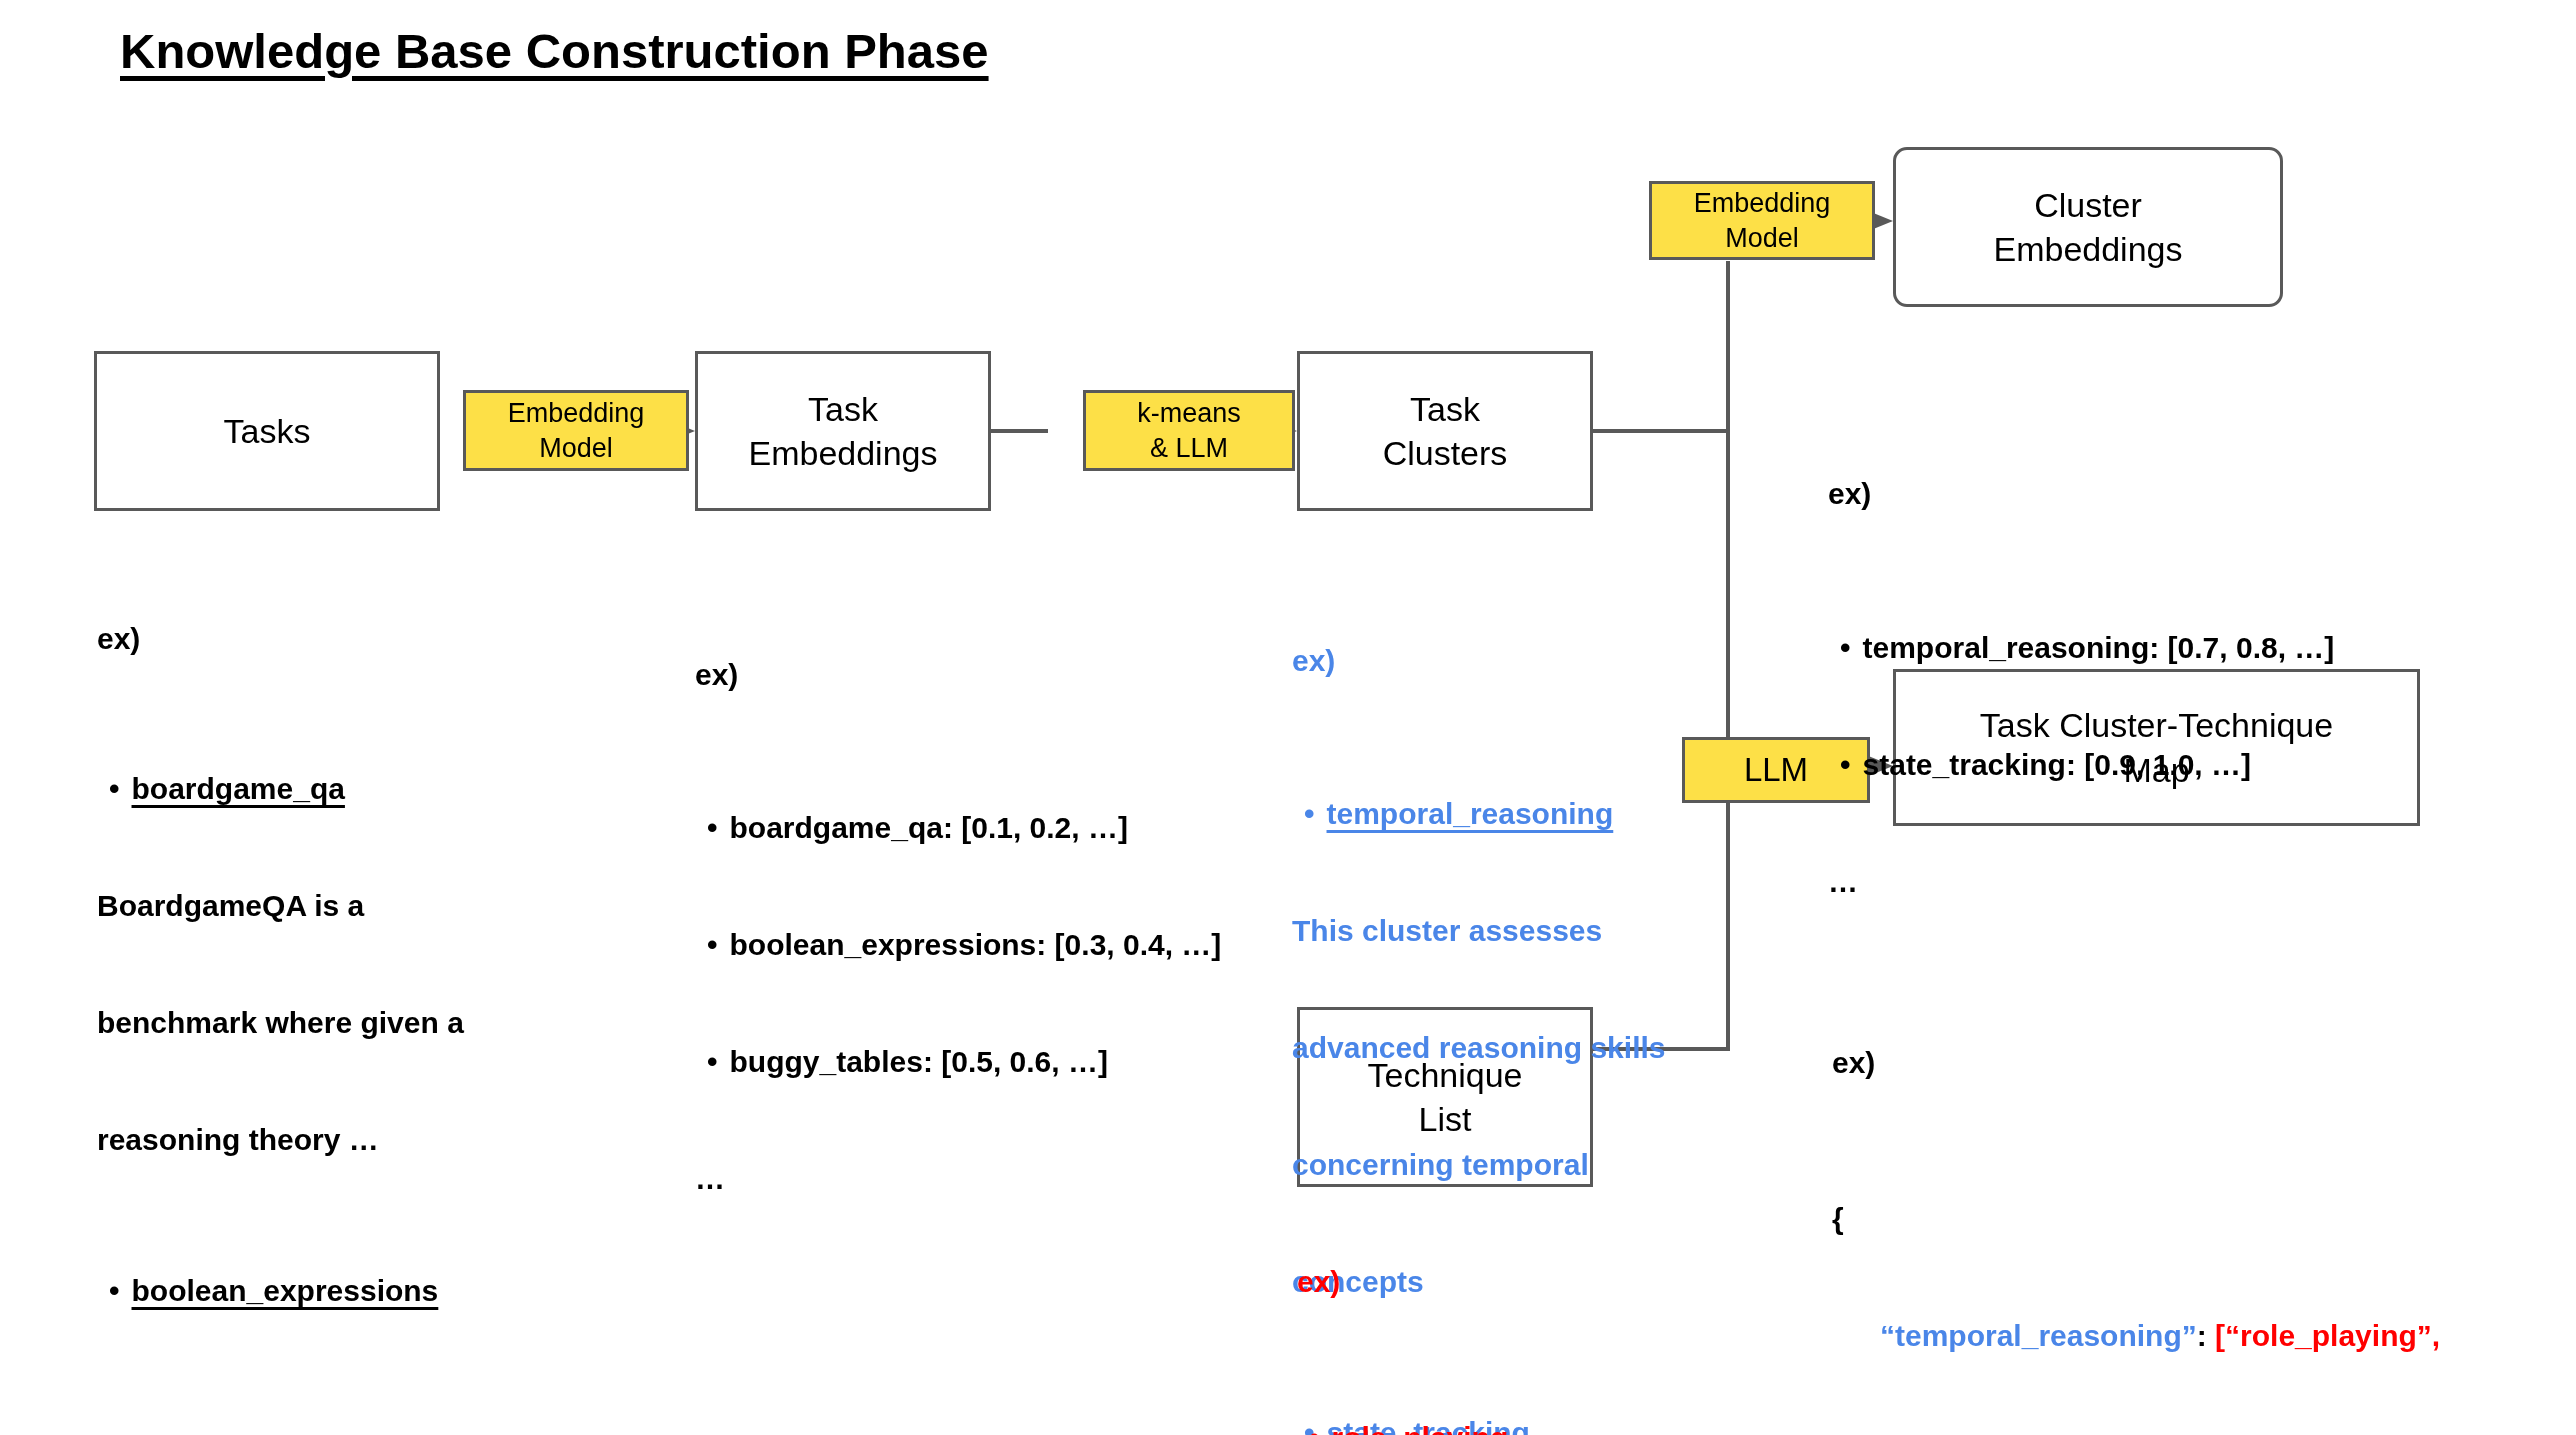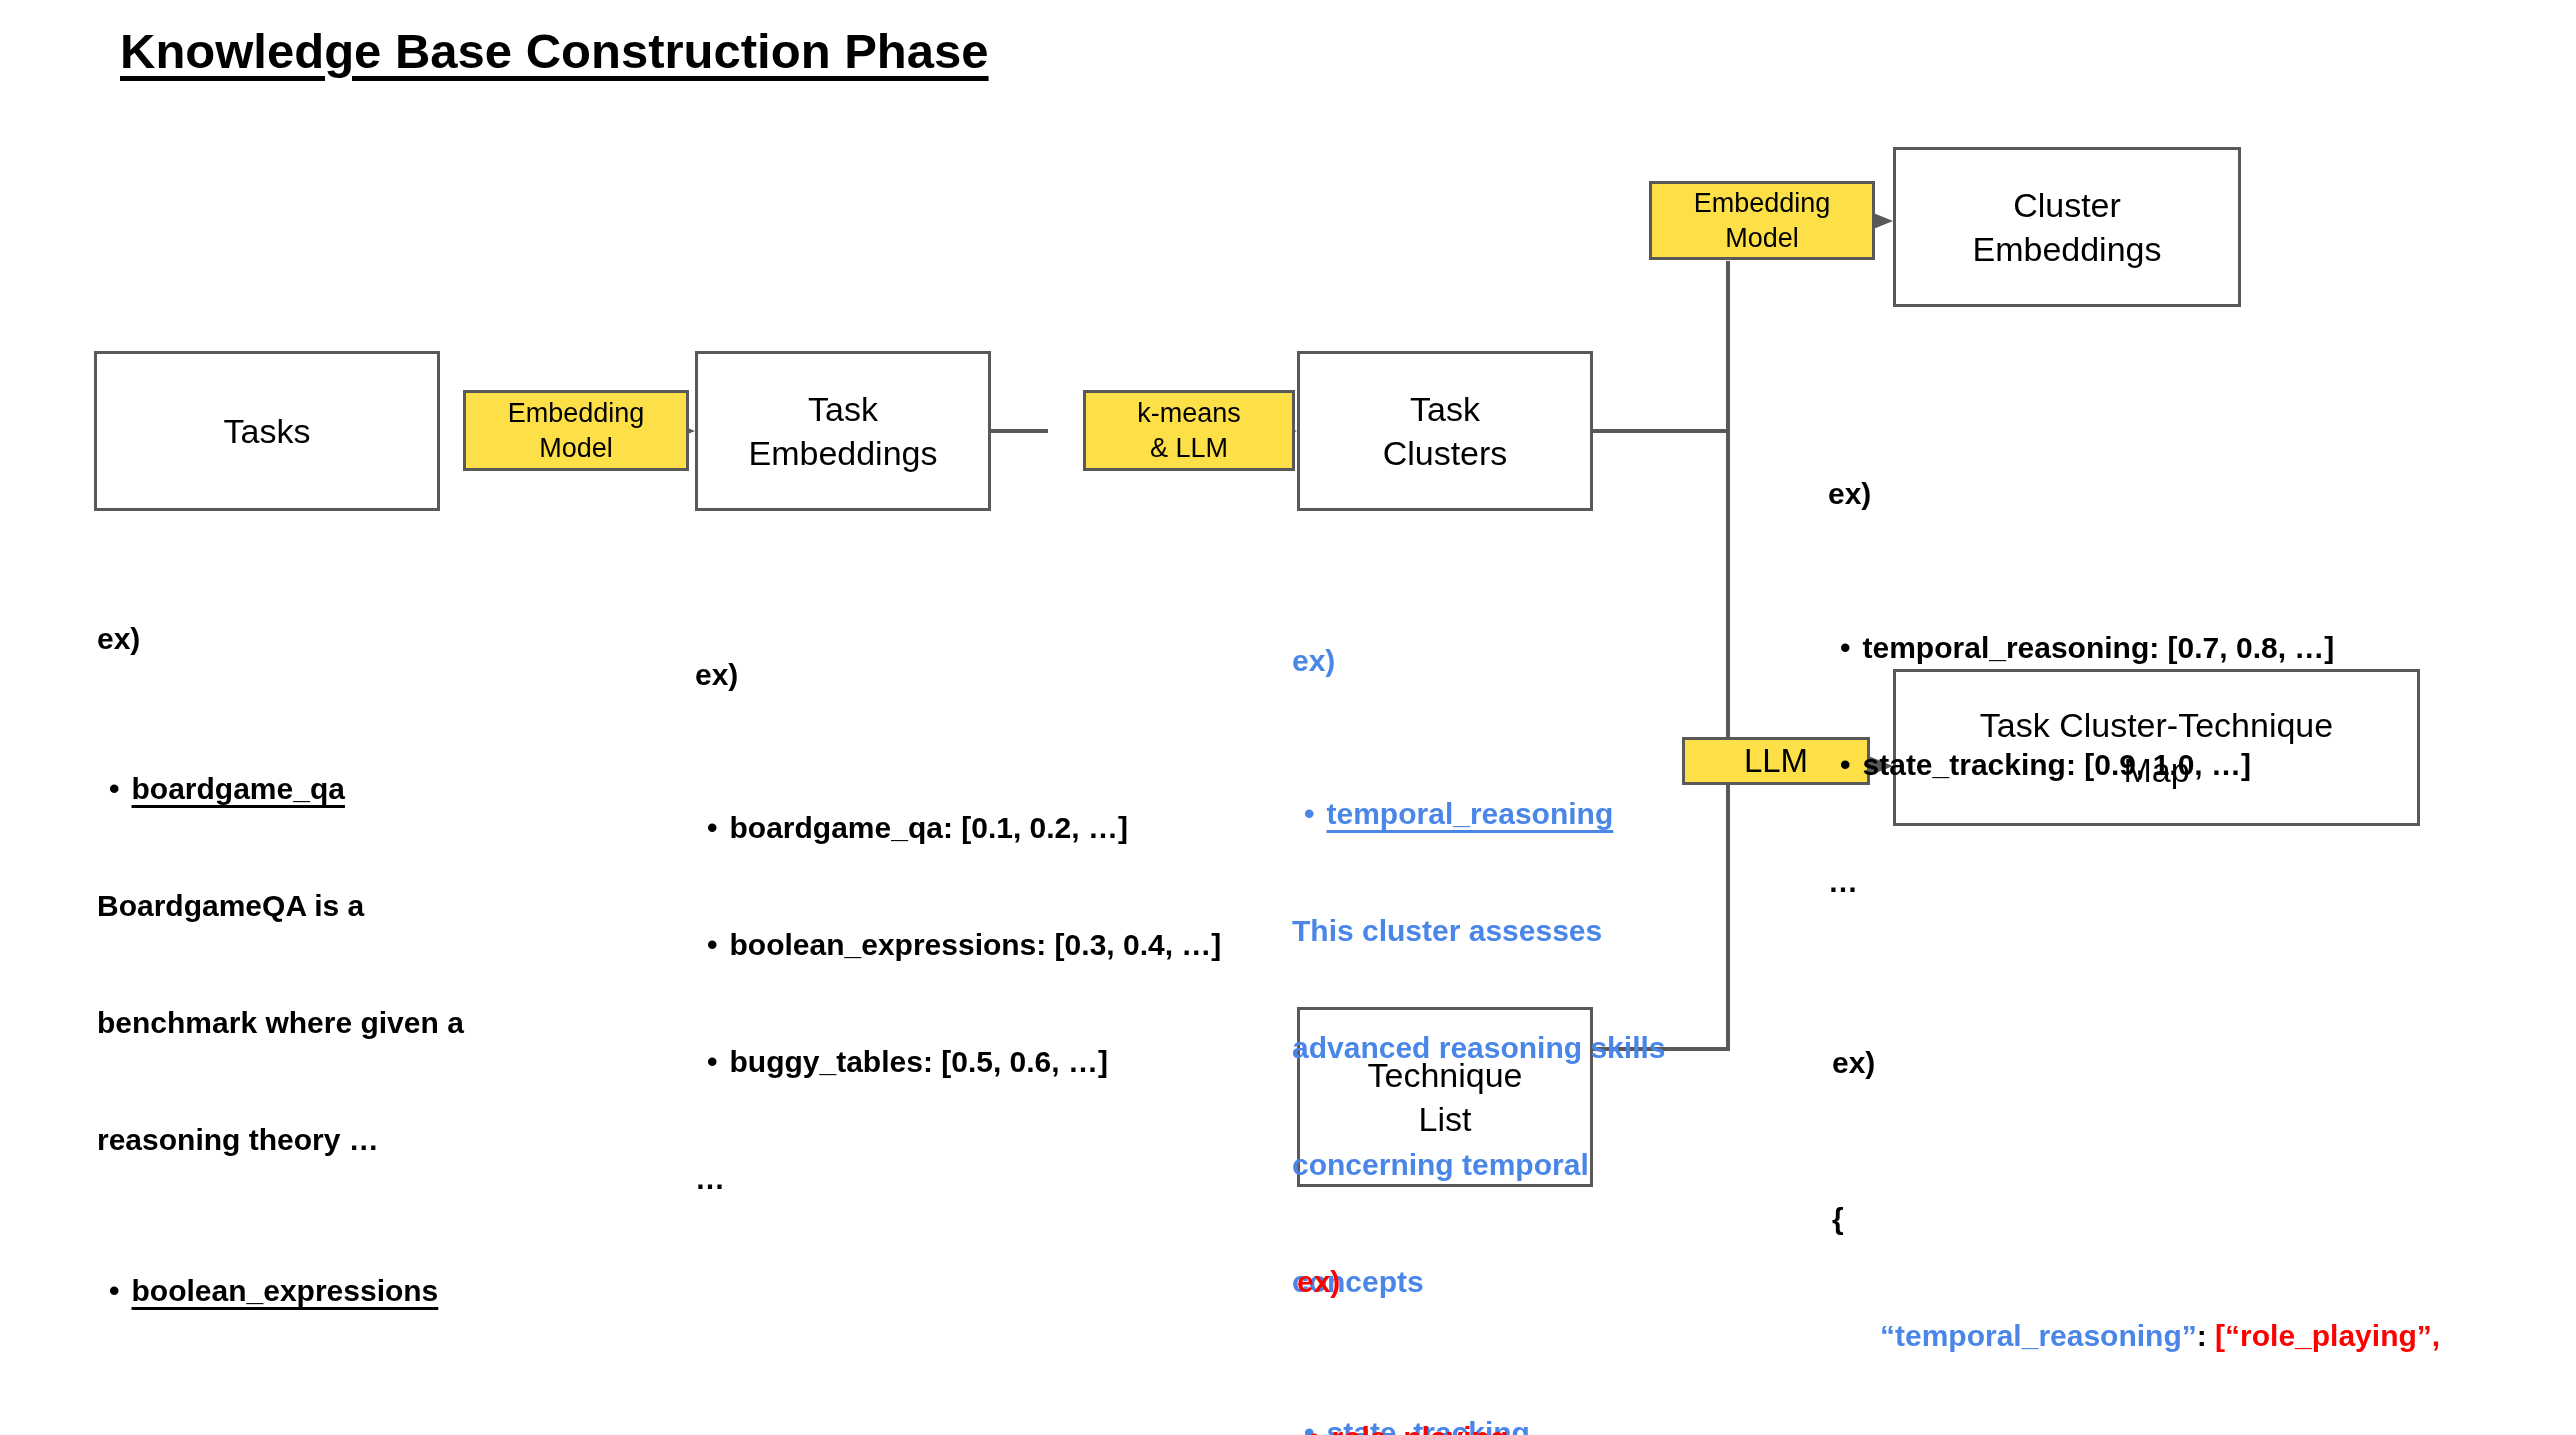--- a/index.html
+++ b/index.html
@@ -100,23 +100,23 @@
   <div class="box small" style="left:427px;top:390px;width:226px;height:81px;">Embedding
 Model</div>
   <div class="box" style="left:695px;top:351px;width:296px;height:160px;">Task
 Embeddings</div>
   <div class="box small" style="left:1047px;top:390px;width:212px;height:81px;">k-means
 &amp; LLM</div>
   <div class="box" style="left:1297px;top:351px;width:296px;height:160px;">Task
 Clusters</div>
   <div class="box small" style="left:1613px;top:181px;width:226px;height:79px;">Embedding
 Model</div>
-  <div class="box" style="left:1893px;top:147px;width:348px;height:160px;">Cluster
+  <div class="box" style="left:1893px;top:147px;width:390px;height:160px;border-radius:14px;">Cluster
 Embeddings</div>
-  <div class="box small llm" style="left:1646px;top:737px;width:188px;height:48px;">LLM</div>
+  <div class="box small llm" style="left:1646px;top:737px;width:188px;height:66px;">LLM</div>
   <div class="box" style="left:1893px;top:669px;width:527px;height:157px;">Task Cluster-Technique
 Map</div>
   <div class="box" style="left:1297px;top:959px;width:296px;height:180px;margin-top:48px;">Technique
 List</div>
 
   <div class="exblock" style="left:97px;top:541px;width:592px;">
     <span class="tl mb-label">ex)</span>
     <span class="tl bl"><span class="blt">•</span><span class="u">boardgame_qa</span></span>
     <span class="tl">BoardgameQA is a</span>
     <span class="tl">benchmark where given a</span>

